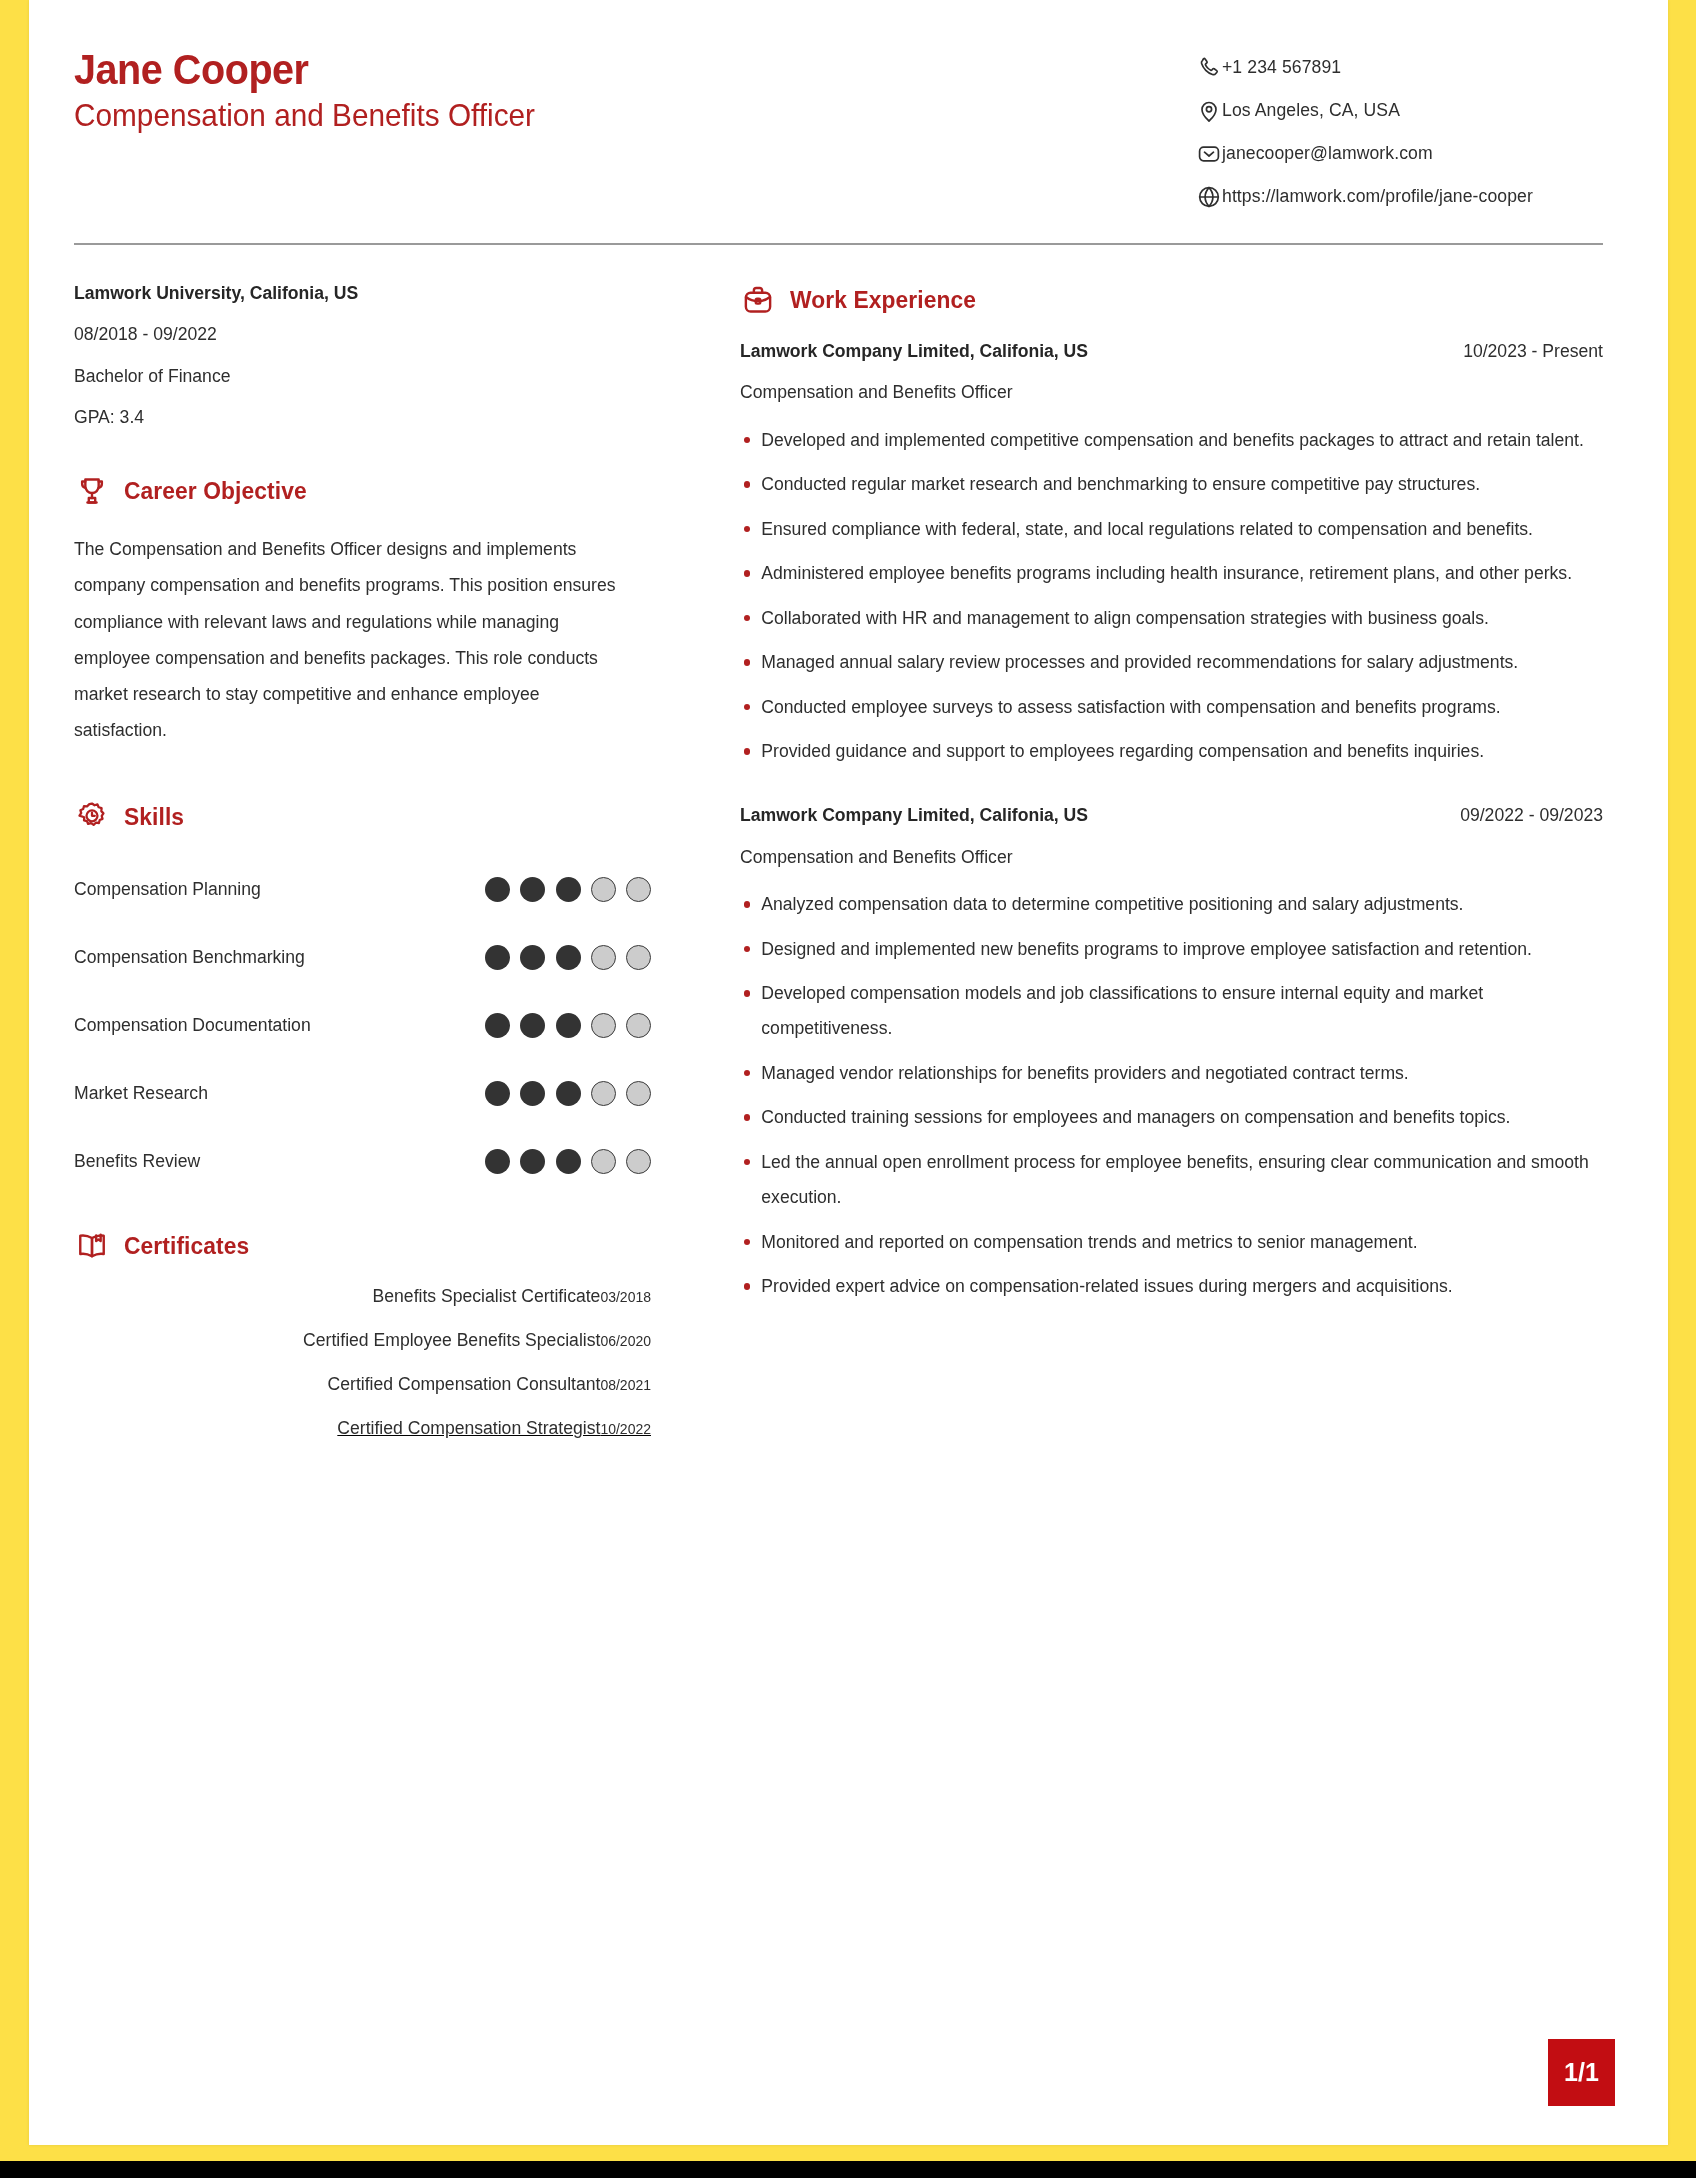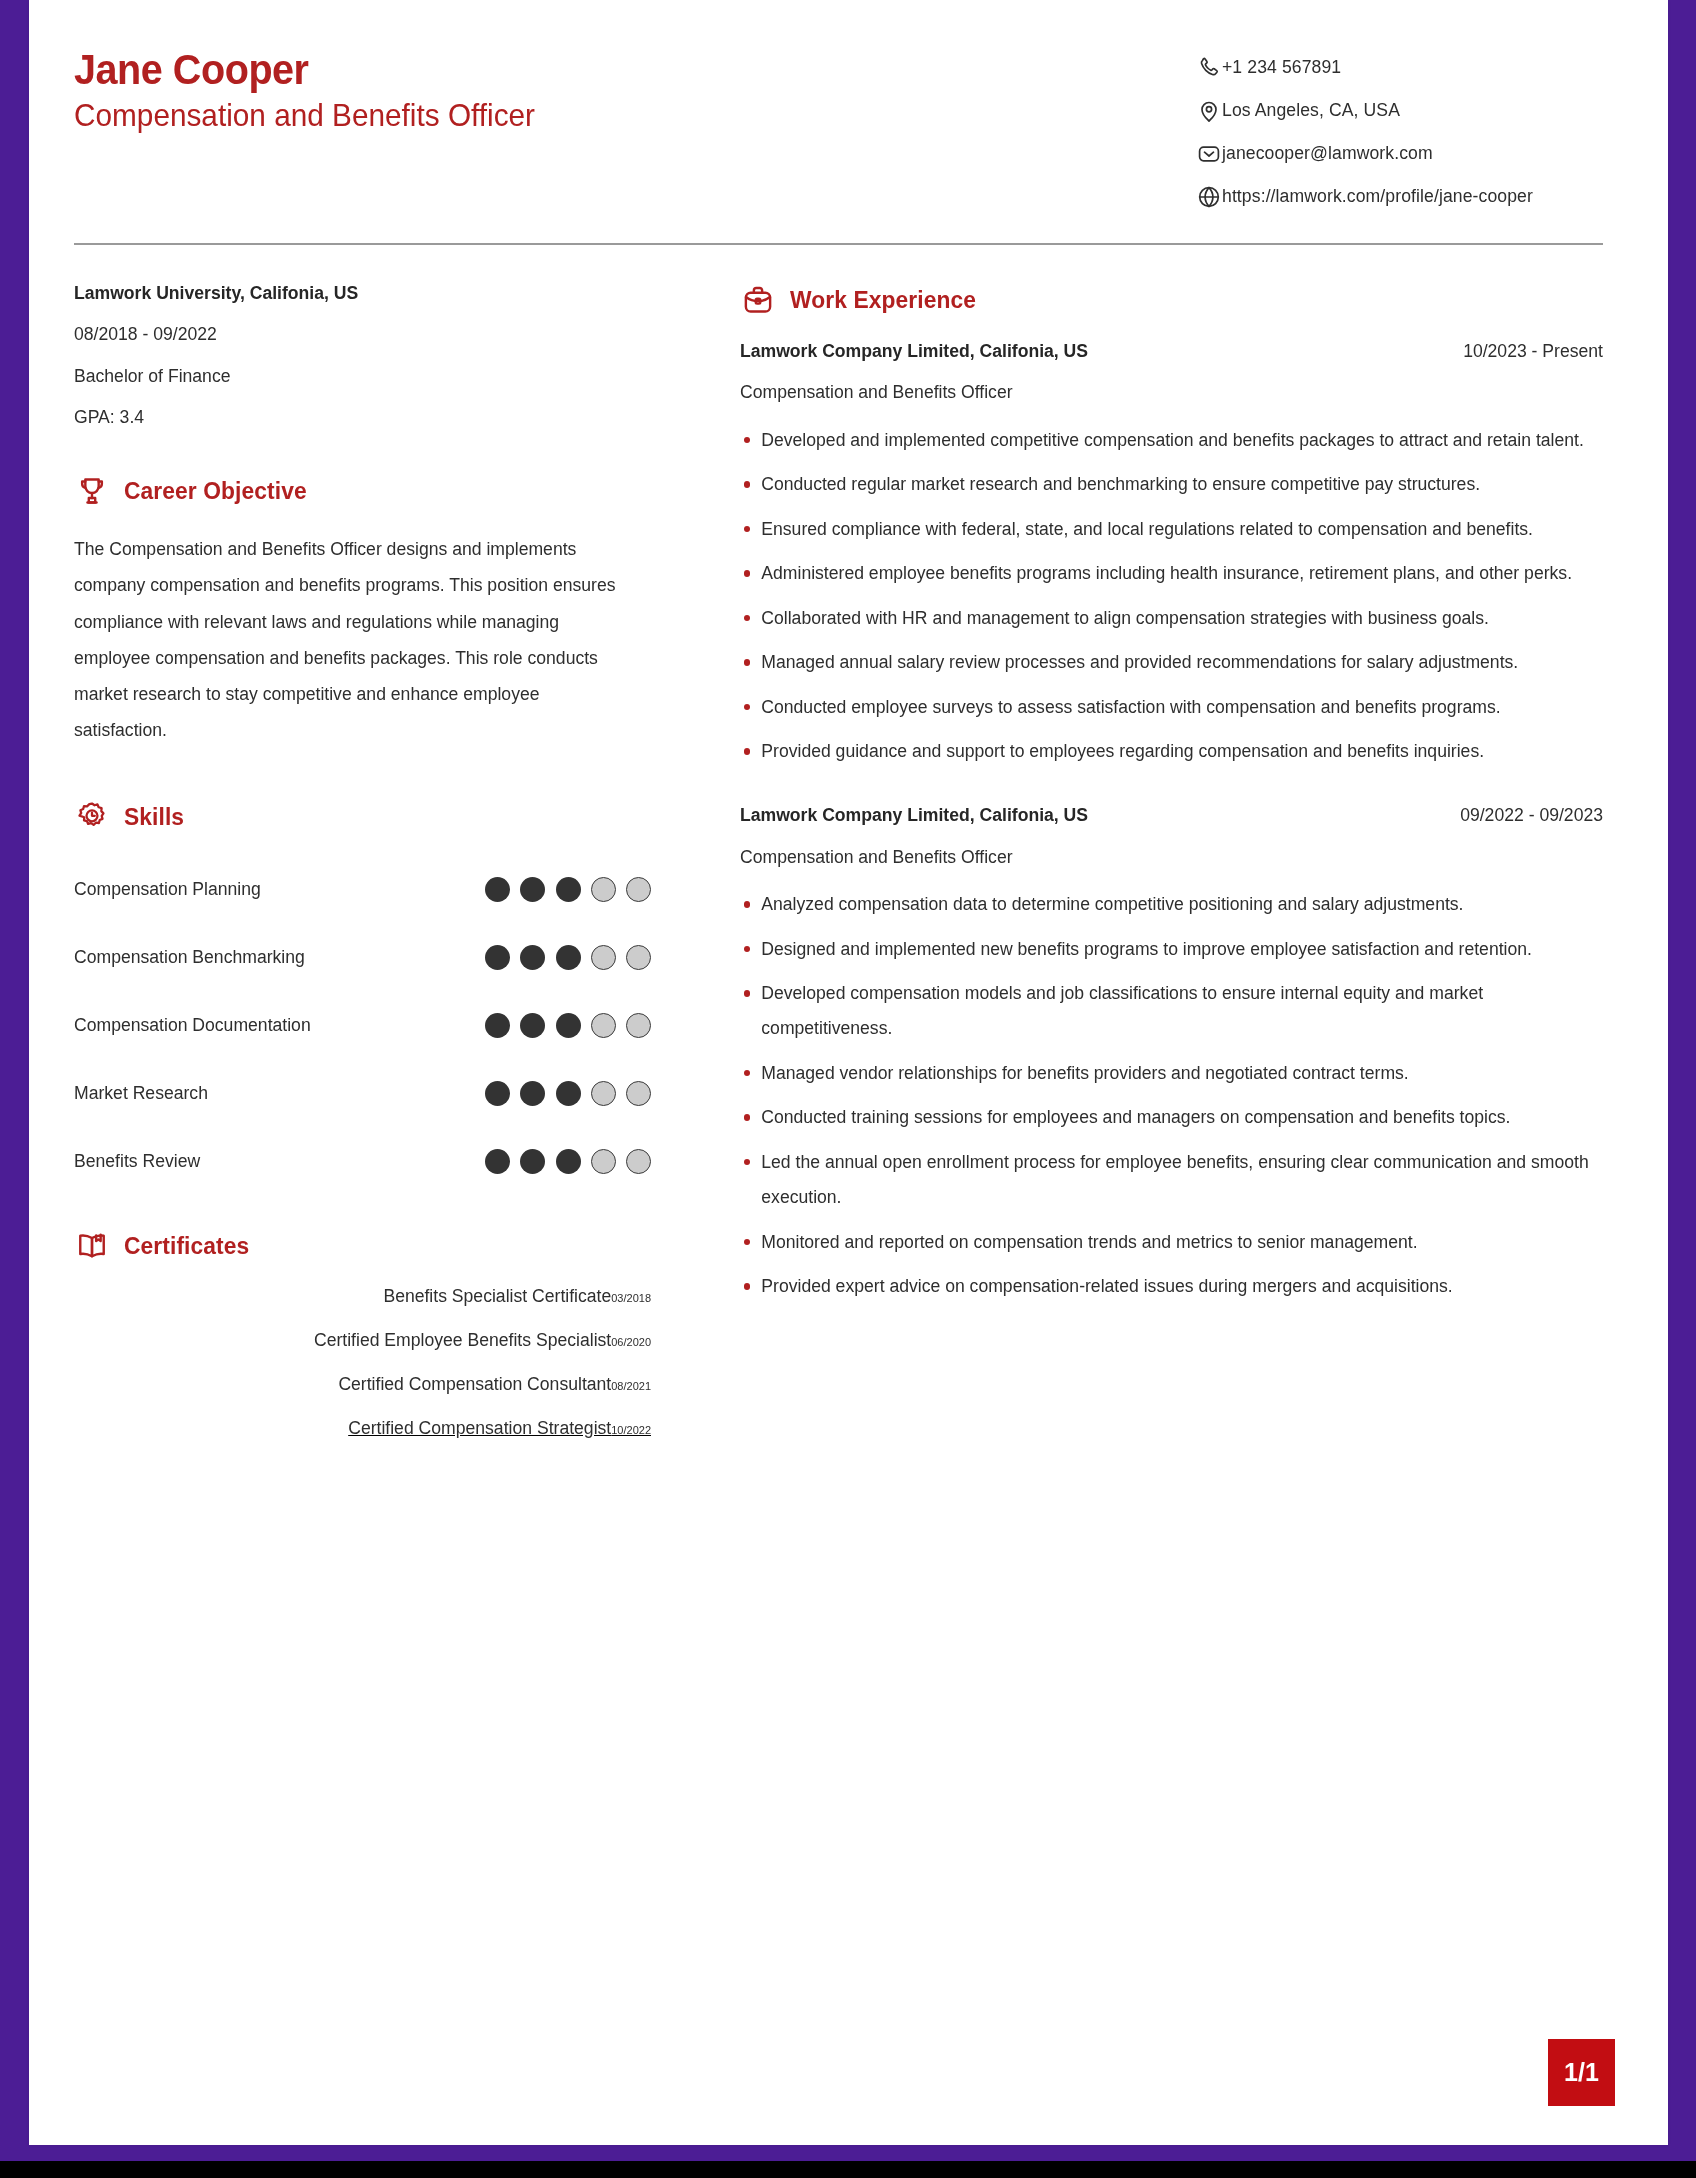--- a/index.html
+++ b/index.html
@@ -8,21 +8,21 @@
     width: 1697px;
     height: 2179px;
     background: #ffffff;
     font-family: "Liberation Sans", sans-serif;
   }
 
   .viewport {
     position: relative;
     width: 1697px;
     height: 2179px;
-    background: #4c1d95;
+    background: #fde047;
     overflow: hidden;
   }
 
   .page {
     position: absolute;
     left: 29px;
     top: 0;
     width: 1639px;
     height: 2145px;
     background: #ffffff;
@@ -200,21 +200,21 @@
   
   .cert-row {
     display: flex;
     align-items: baseline;
     justify-content: flex-end;
     margin-bottom: 23px;
   }
   .cert-row:last-child { margin-bottom: 0; text-decoration: underline; }
 
   .cert-name { font-size: 17.6px; color: #2e2e2e; }
-  .cert-date { font-size: 11px; color: #2e2e2e; white-space: nowrap; }
+  .cert-date { font-size: 14px; color: #2e2e2e; white-space: nowrap; }
 
   
   .job { margin-bottom: 0; }
 
   .job-head {
     display: flex;
     align-items: baseline;
     justify-content: space-between;
     gap: 18.6px;
   }

